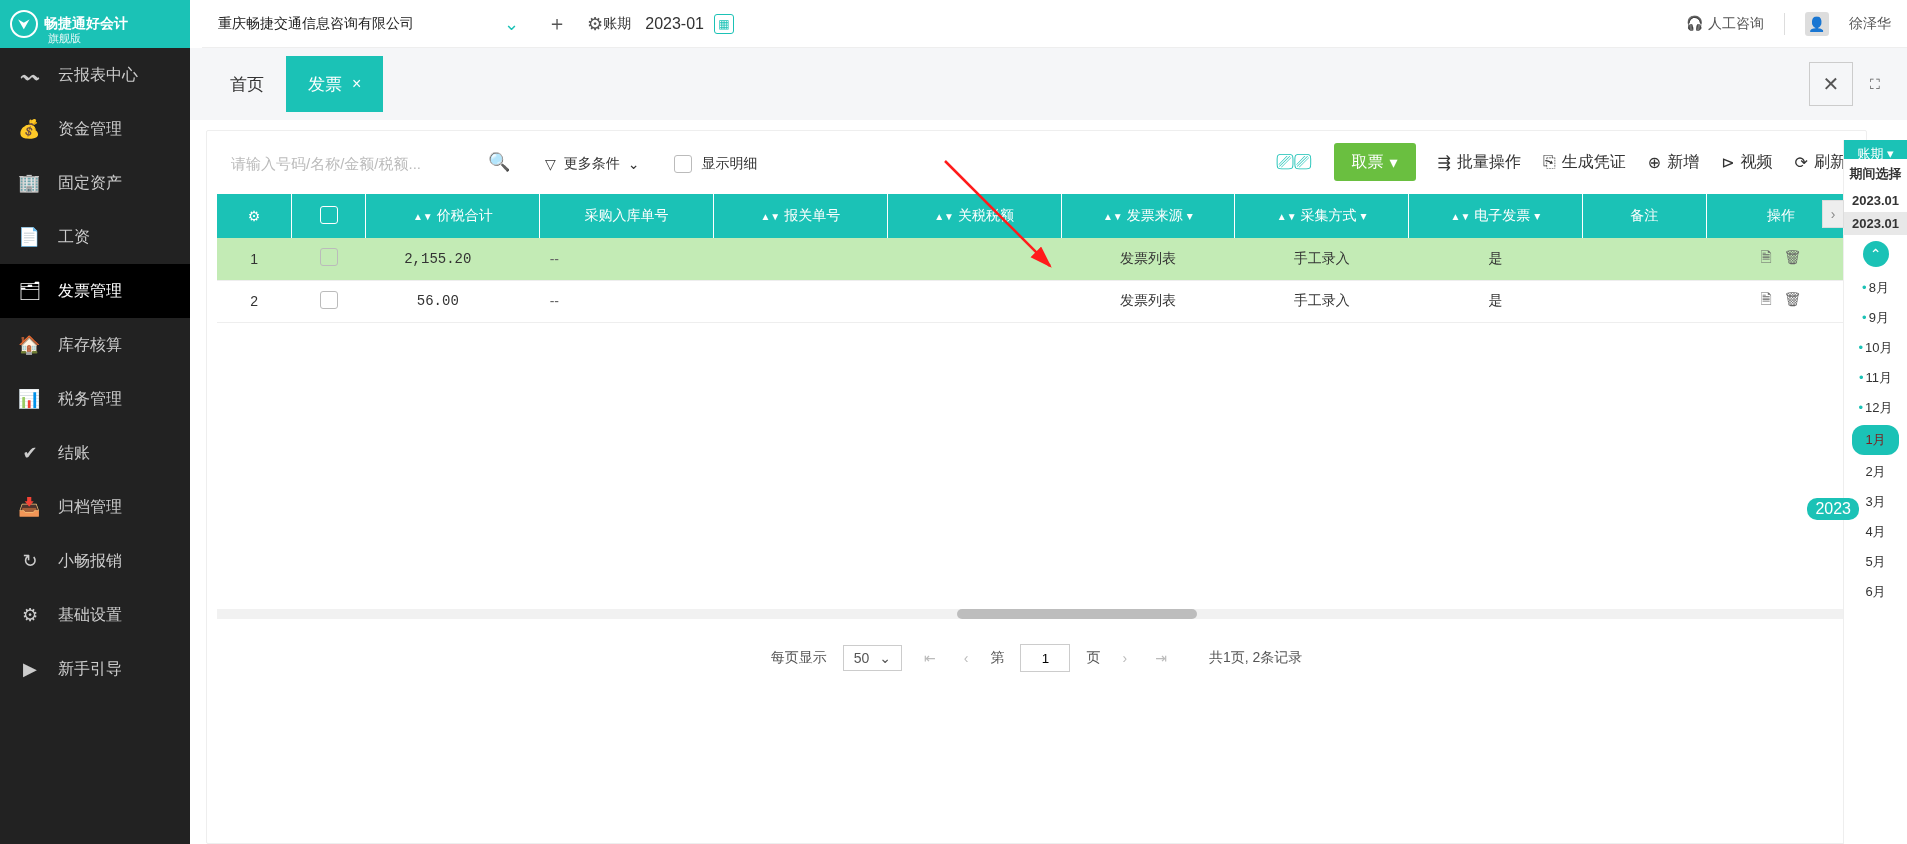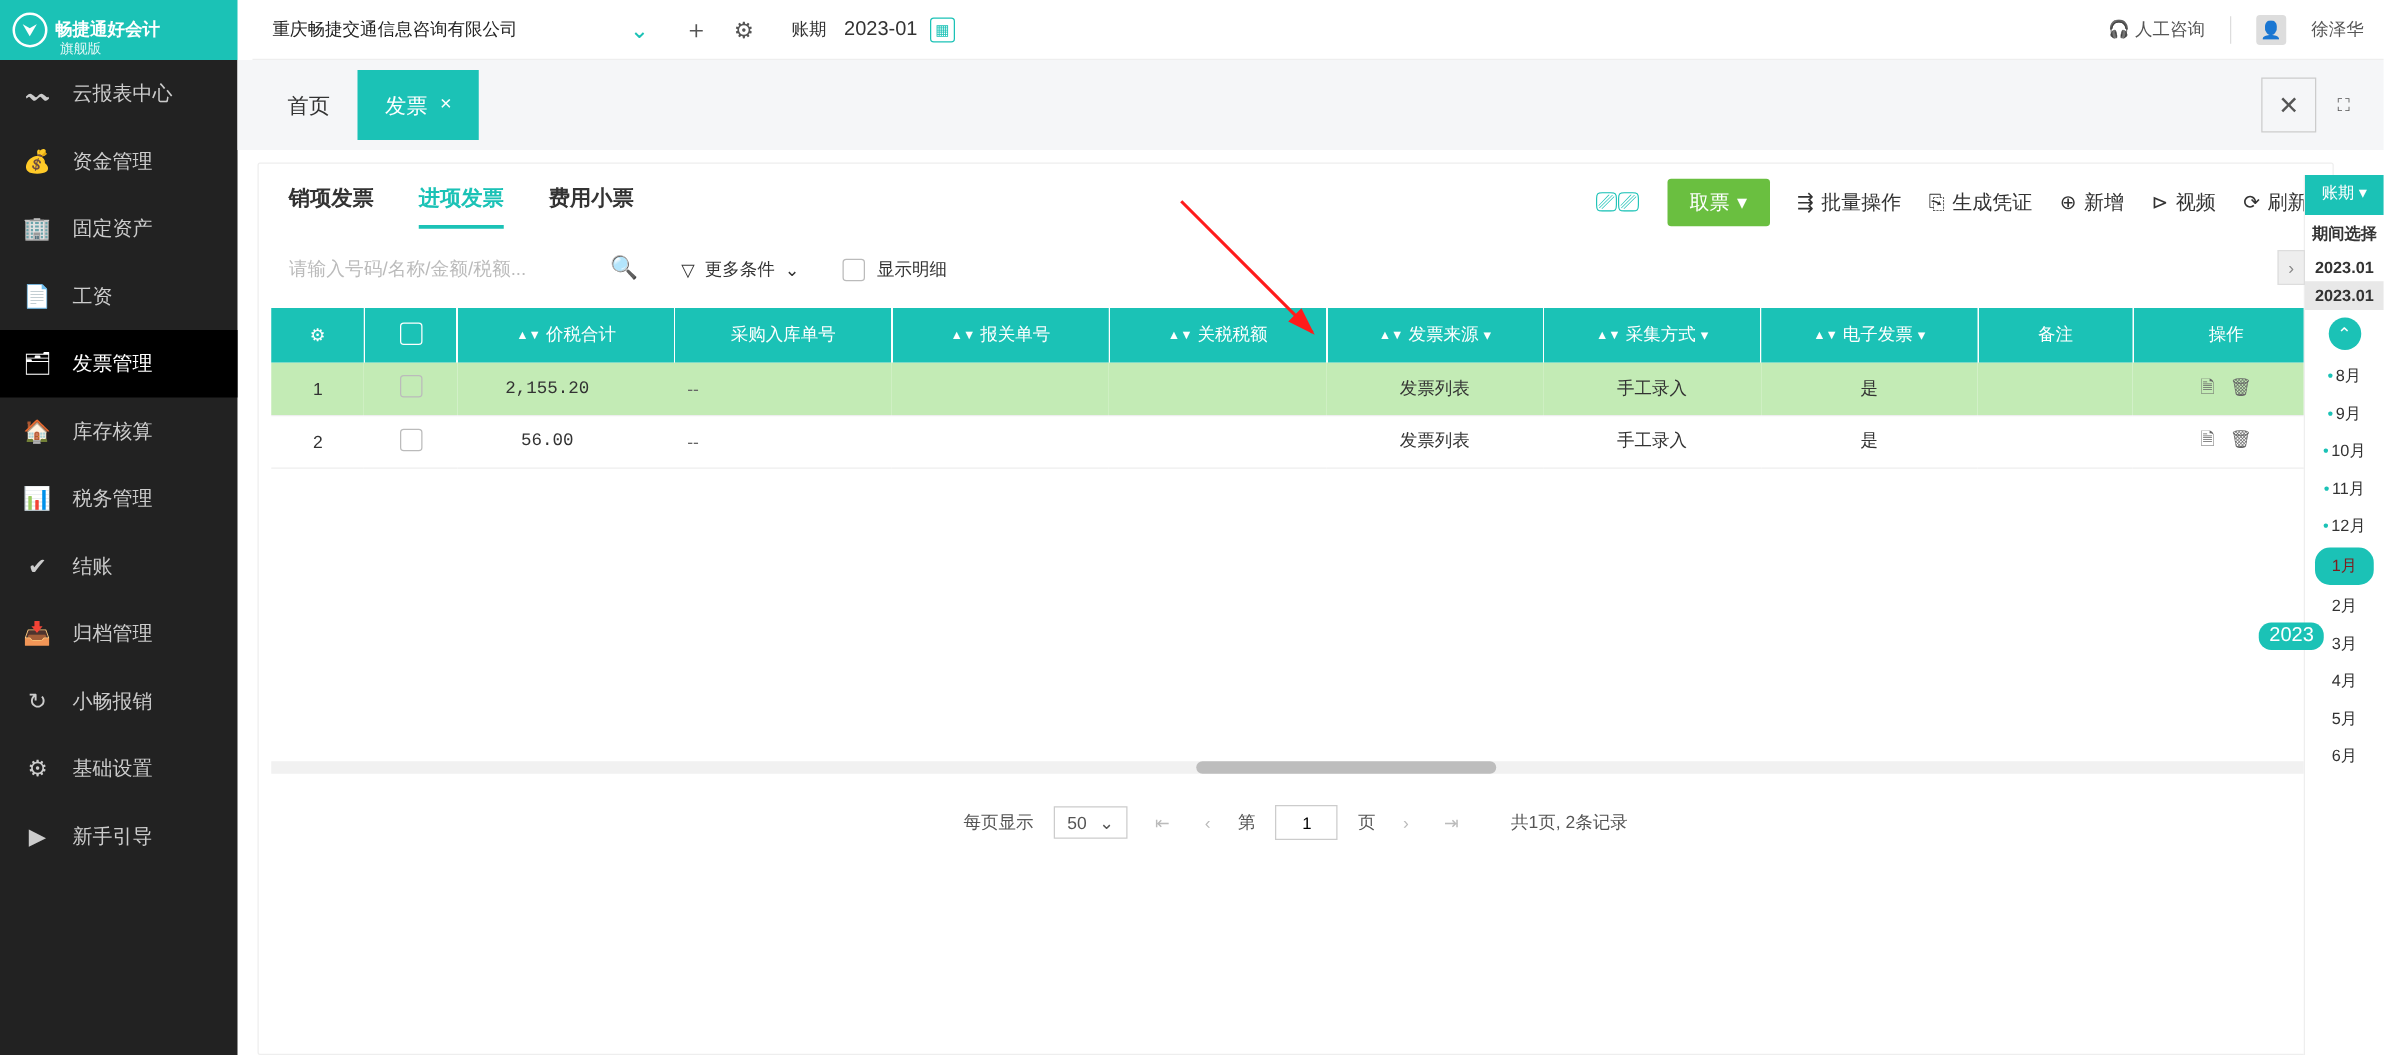--- a/index.html
+++ b/index.html
@@ -10,21 +10,21 @@
 .top-brand .logo-circle { width: 28px; height: 28px; border: 2px solid #fff; border-radius: 50%; margin-right: 6px; display:flex;align-items:center;justify-content:center;font-size:14px; }
 .top-brand .brand-text { font-size: 14px; font-weight: 700; }
 .top-brand .sub { position: absolute; left: 48px; bottom: 2px; font-size: 11px; opacity: .85; }
 
 
 .top-bar { position: absolute; left: 202px; right: 0; top: 0; height: 48px; border-bottom: 1px solid #eee; display: flex; align-items: center; padding: 0 16px; }
 .company-select { display: flex; align-items: center; gap: 90px; color: #222;}
 .company-select .chev { color:#1bc2b6; font-size:18px;}
 .top-bar .plus { margin-left: 28px; font-size: 20px; color: #555; }
 .top-bar .gear { margin-left: 20px; font-size: 18px; color:#555; }
-.top-bar .period-lbl { margin-left: 30px; color:#333; }
+.top-bar .period-lbl { color:#333; }
 .top-bar .period-val { margin-left: 14px; font-size:16px;}
 .top-bar .cal-icon { margin-left: 10px; color:#1bc2b6; display:inline-flex; border:1.5px solid #1bc2b6; width:20px;height:20px; border-radius:3px; align-items:center;justify-content:center; font-size:12px;}
 .top-bar .right { margin-left:auto; display:flex; align-items:center; gap:20px; color:#555;}
 .divider-v { width:1px; height:22px; background:#ddd;}
 .avatar { width:24px;height:24px;background:#ddd;border-radius:3px;display:inline-flex;align-items:center;justify-content:center;color:#888;}
 
 
 .sidebar { position:absolute; left:0; top:48px; width:190px; bottom:0; background:#222; color:#ccc; }
 .sidebar .item { height:54px; display:flex; align-items:center; padding-left:20px; gap:18px; font-size:16px; cursor:pointer;}
 .sidebar .item.active { background:#000; color:#fff;}
@@ -87,21 +87,21 @@
 
 
 .pager { position:absolute; left:0; right:0; top:502px; height:50px; display:flex; align-items:center; justify-content:center; gap:16px; color:#555;}
 .pager .sel { border:1px solid #ccc; padding:4px 10px; display:flex; align-items:center; gap:10px;}
 .pager .pgbtn { color:#bbb; font-size:14px; padding:0 6px;}
 .pager .pgnum { border:1px solid #ccc; width:50px; height:28px; text-align:center;}
 .pager .info { margin-left:20px;}
 
 
 .period-rail { position:absolute; right:0; top:140px; width:64px; bottom:0; background:#fff; border-left:1px solid #eee;}
-.period-rail .hdr { background:#1bc2b6; color:#fff; text-align:center; height:32px; line-height:28px; font-size:13px;}
+.period-rail .hdr { background:#1bc2b6; color:#fff; text-align:center; height:19px; line-height:28px; font-size:13px;}
 .period-rail .chev-left { position:absolute; left:-22px; top:60px; width:22px; height:28px; background:#eee; display:flex;align-items:center;justify-content:center;color:#888; border:1px solid #ddd;}
 .period-rail .sect-title { text-align:center; padding:6px 0; font-size:13px; color:#333; font-weight:600;}
 .period-rail .yr { text-align:center; padding:4px 0; font-size:13px; font-weight:600;}
 .period-rail .yr.active { background:#e8e8e8;}
 .period-rail .mlist { margin-top:6px;}
 .period-rail .m { text-align:center; padding:6px 0; font-size:13px; cursor:pointer;}
 .period-rail .m .dot { color:#1bc2b6; margin-right:2px;}
 .period-rail .top-btn { width:26px;height:26px;background:#1bc2b6;border-radius:50%;color:#fff;margin:6px auto;display:flex;align-items:center;justify-content:center;font-size:14px;}
 .period-rail .m.current { position:relative; background:#1bc2b6; color:#7f1d1d; border-radius:12px; margin:2px 8px;}
 .year-badge { position:absolute; right:48px; top:498px; background:#1bc2b6; color:#fff; font-size:16px; padding:2px 8px; border-radius:10px;}
@@ -195,25 +195,20 @@
     </div>
   <div class="tab active">
       <span>发票</span>
       <span class="close">×</span>
     </div>
   <div class="tab-close-global">✕</div>
   <div class="fullscreen">⛶</div>
 </div>
 
 <div class="content">
-  <div class="subtabs">
-    <div class="subtab">销项发票</div>
-    <div class="subtab active">进项发票</div>
-    <div class="subtab">费用小票</div>
-  </div>
 
   <div class="toolbar">
     <span class="qr-icon">⎚⎚</span>
     <div class="primary-btn">
         <span>取票</span>
         <span>▾</span>
       </div>
     <div class="tool-link">
         <span class="ic">⇶</span>
         <span>批量操作</span>

